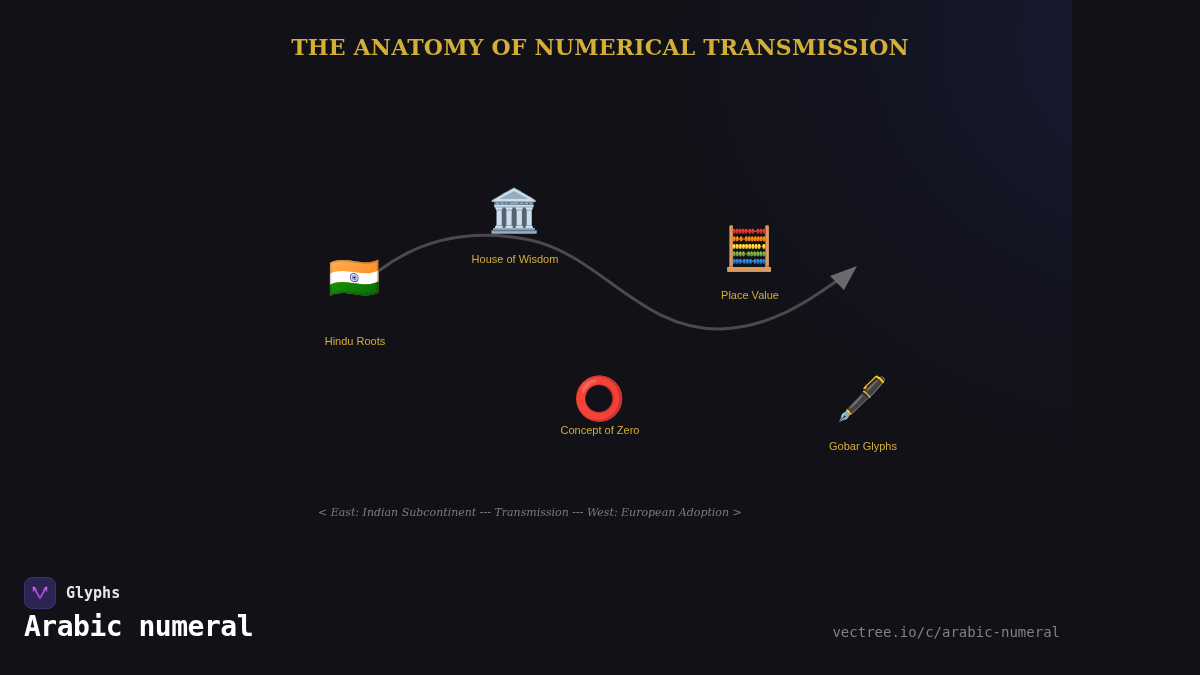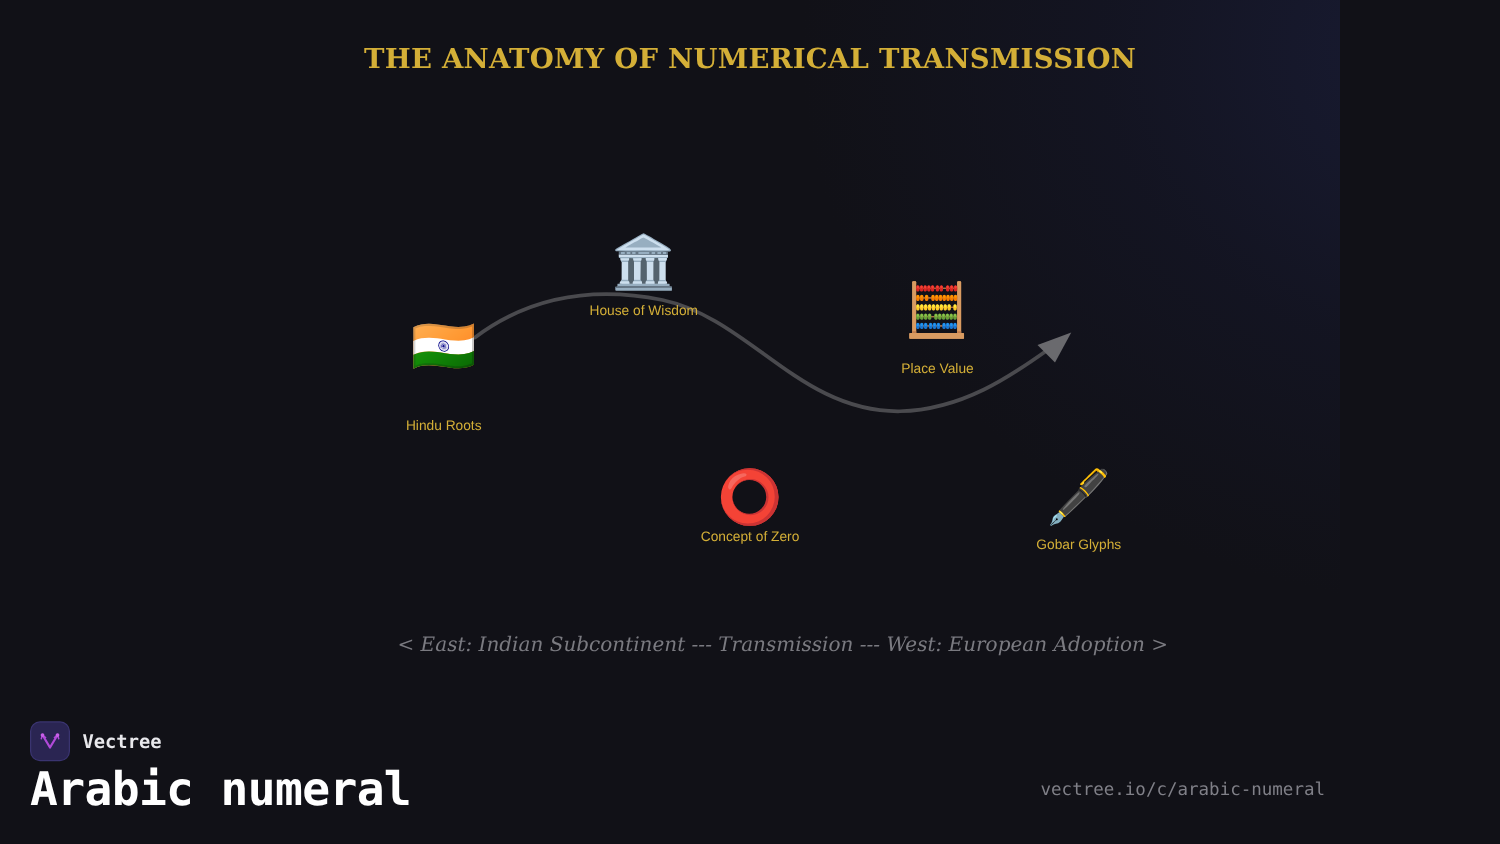--- a/index.html
+++ b/index.html
@@ -55,21 +55,21 @@
       font-family: "Liberation Sans", "DejaVu Sans", sans-serif;
       font-size: 11px;
       color: #d4af37;
     }
     .axis-caption {
       position: absolute;
       left: 318px;
       top: 506px;
       font-family: "DejaVu Serif", "Liberation Serif", serif;
       font-style: italic;
-      font-size: 16px;
+      font-size: 11px;
       color: #7a7a80;
     }
     .brand {
       position: absolute;
       left: 24px;
       top: 577px;
       display: flex;
       align-items: center;
     }
     .brand-logo {
@@ -89,21 +89,21 @@
       font-weight: bold;
       font-size: 15px;
       color: #e8e8ec;
     }
     .page-heading {
       position: absolute;
       left: 24px;
       top: 610px;
       font-family: "DejaVu Sans Mono", "Liberation Mono", monospace;
       font-weight: bold;
-      font-size: 37px;
+      font-size: 28px;
       color: #ffffff;
       letter-spacing: -0.5px;
     }
     .url {
       position: absolute;
       right: 12px;
       top: 624px;
       font-family: "DejaVu Sans Mono", "Liberation Mono", monospace;
       font-size: 14px;
       color: #808088;
@@ -121,50 +121,50 @@
     <polygon points="857,266 830,276 844,290" fill="#6a6a6e"></polygon>
   </svg>
 
   <div class="node" style="left:355px; top:253px;">
     <span class="glyph">🇮🇳</span>
     <span class="label" style="margin-top:32px;">Hindu Roots</span>
   </div>
 
   <div class="node" style="left:515px; top:186px;">
     <span class="glyph">🏛️</span>
-    <span class="label" style="margin-top:7px;">House of Wisdom</span>
+    <span class="label" style="margin-top:17px;">House of Wisdom</span>
   </div>
 
   <div class="node" style="left:750px; top:224px;">
     <span class="glyph">🧮</span>
     <span class="label" style="margin-top:15px;text-align:center;">Place Value</span>
   </div>
 
   <div class="node" style="left:600px; top:374px;">
     <span class="glyph">⭕</span>
     <span class="label" style="">Concept of Zero</span>
   </div>
 
   <div class="node" style="left:863px; top:374px;">
     <span class="glyph">🖋️</span>
-    <span class="label" style="margin-top:6px;">Gobar Glyphs</span>
+    <span class="label" style="margin-top:16px;">Gobar Glyphs</span>
   </div>
 
   <div class="axis-caption">&lt; East: Indian Subcontinent --- Transmission --- West: European Adoption &gt;</div>
 
   <div class="brand">
     <div class="brand-logo">
       <svg width="18" height="18" viewBox="0 0 18 18">
         <path d="M3 4 L9 14 L15 4" fill="none" stroke="#b04ad8" stroke-width="1.8" stroke-linecap="round" stroke-linejoin="round"></path>
         <path d="M3 4 L2 7 M3 4 L5.5 6" fill="none" stroke="#b04ad8" stroke-width="1.2" stroke-linecap="round"></path>
         <path d="M15 4 L16 7 M15 4 L12.5 6" fill="none" stroke="#b04ad8" stroke-width="1.2" stroke-linecap="round"></path>
         <circle cx="3" cy="4" r="1.5" fill="#c860e8"></circle>
         <circle cx="15" cy="4" r="1.5" fill="#c860e8"></circle>
       </svg>
     </div>
-    <span class="brand-name">Vectree</span>
+    <span class="brand-name">Glyphs</span>
   </div>
 
   <div class="page-heading">Arabic numeral</div>
 
   <div class="url">vectree.io/c/arabic-numeral</div>
 
 </div>
 
 </body></html>

